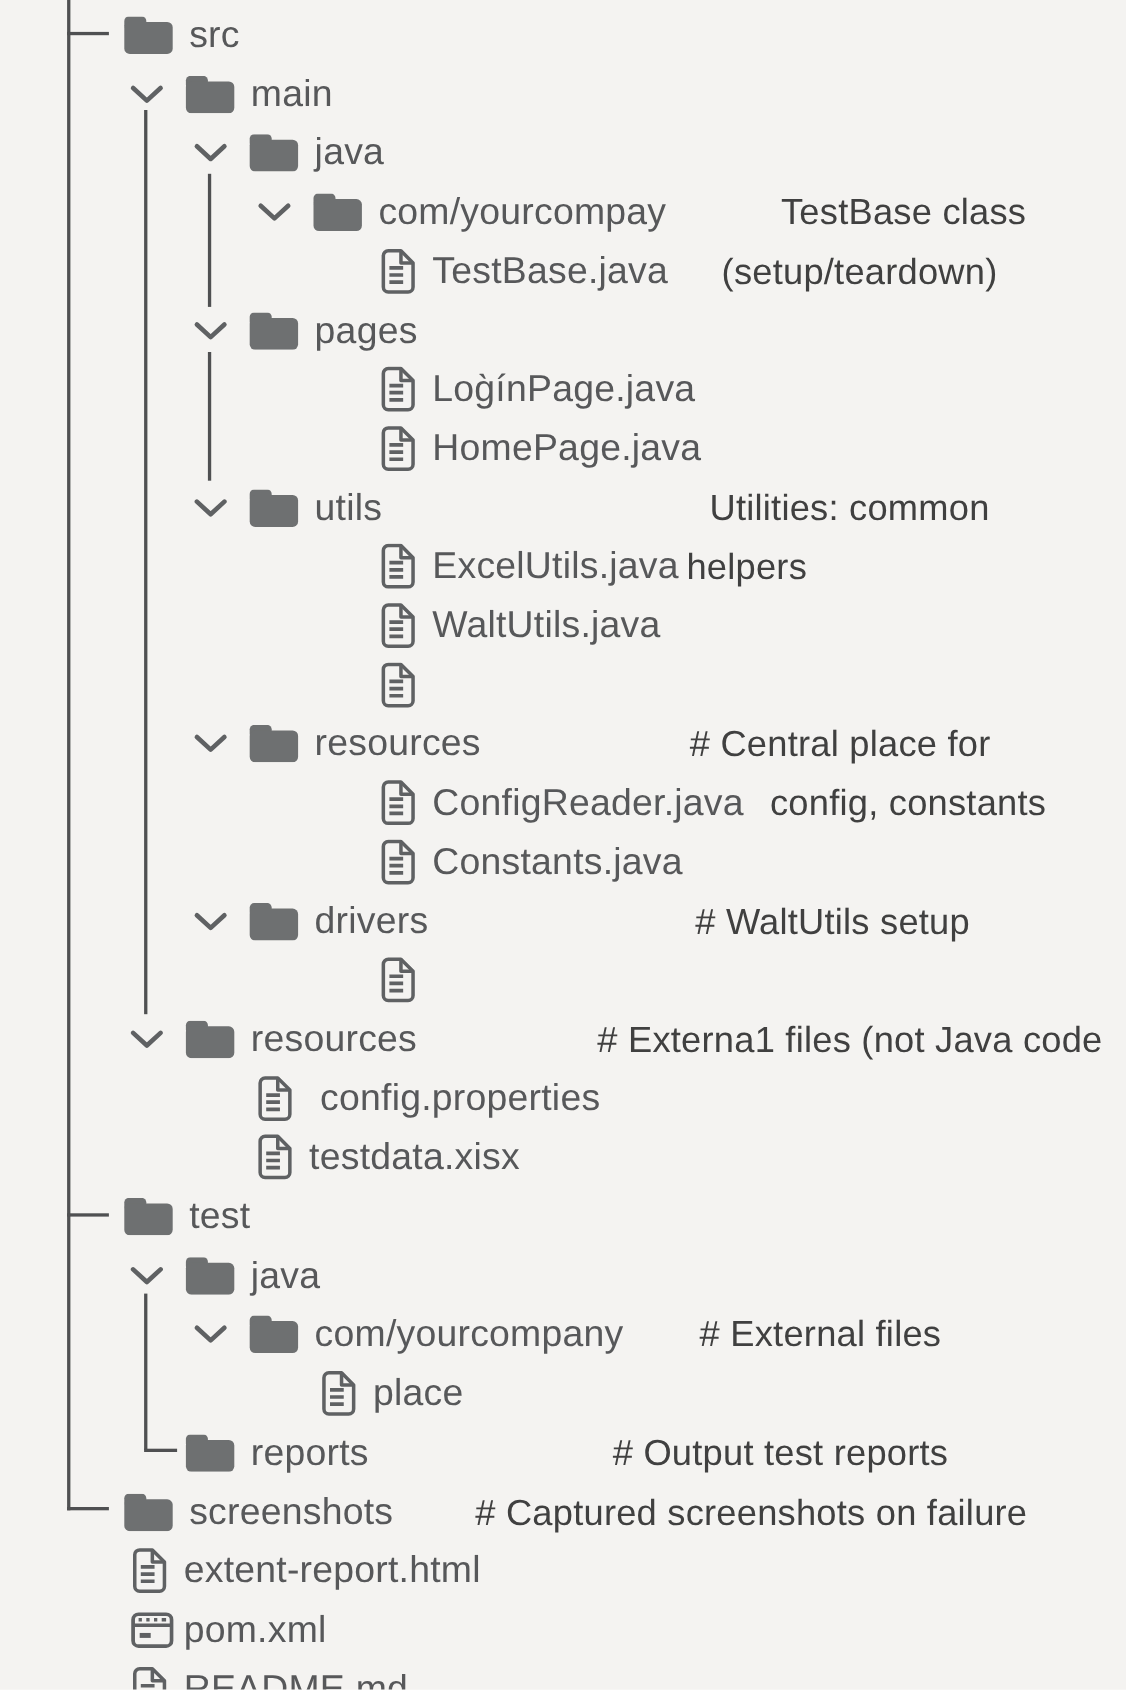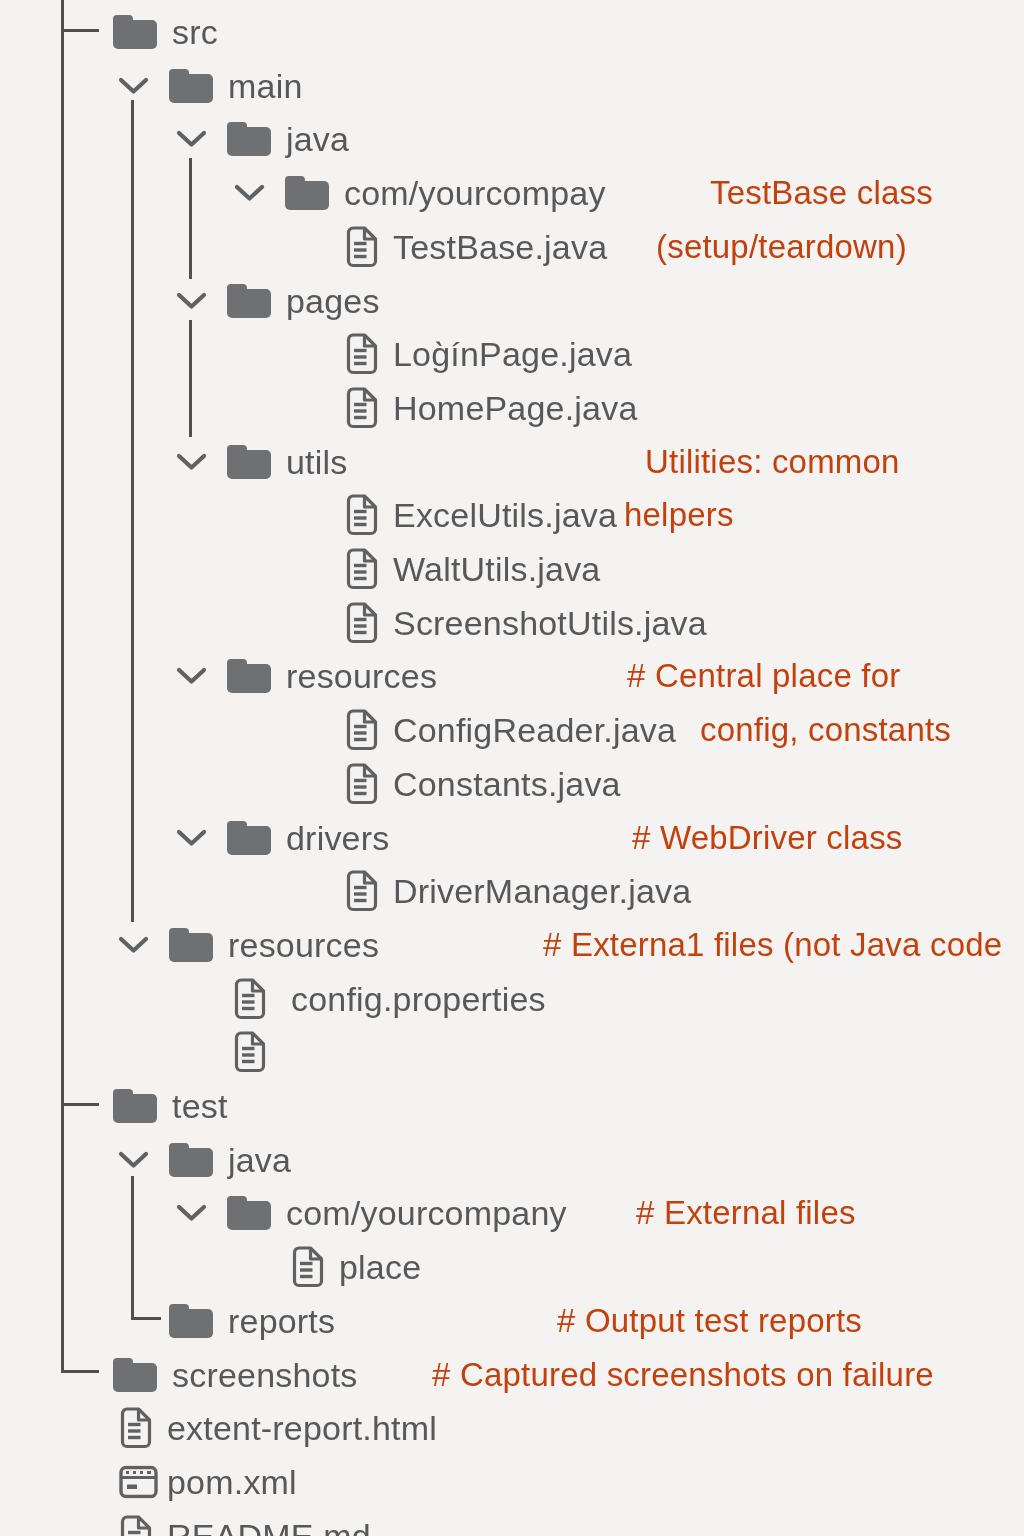--- a/index.html
+++ b/index.html
@@ -12,21 +12,21 @@
   }
   .tree-row{position:absolute;left:0;width:1024px;height:54px;}
   .tree-row .chev{position:absolute;top:50%;transform:translateY(-50%);line-height:0;}
   .tree-row .icn{position:absolute;top:50%;transform:translateY(-50%);line-height:0;}
   .tree-row .lbl{
     position:absolute;top:50%;transform:translateY(-50%);
     font-size:34px;color:#57585a;white-space:nowrap;letter-spacing:.2px;
   }
   .tree-row .ann{
     position:absolute;top:50%;transform:translateY(-50%);
-    font-size:33px;color:#c2410c;white-space:nowrap;letter-spacing:.2px;
+    font-size:33px;color:#404040;white-space:nowrap;letter-spacing:.2px;
   }
   .vline,.hline{position:absolute;background:#4f5052;}
   .vline{width:3px;}
   .hline{height:3px;}
 </style>
 </head>
 <body>
 
 <div class="stage" style="background: rgb(244, 243, 241);">
   <div id="connectors">
@@ -153,21 +153,20 @@
         <span class="lbl" style="left: 393px;">WaltUtils.java</span>
       </div>
       <div class="tree-row" style="top: 596px;">
         <span class="icn" style="left: 345px;"><svg width="33" height="42" viewBox="0 0 33 42">
     <path d="M8 2 H19.5 L30.5 13 V35 a4.5 4.5 0 0 1 -4.5 4.5 H8 a4.5 4.5 0 0 1 -4.5 -4.5 V6.5 A4.5 4.5 0 0 1 8 2 Z" fill="none" stroke="#5f6163" stroke-width="3.2" stroke-linejoin="round"></path>
     <path d="M19.5 2 V13 H30.5" fill="none" stroke="#5f6163" stroke-width="3.2" stroke-linejoin="round"></path>
     <line x1="9" y1="17.5" x2="21.5" y2="17.5" stroke="#5f6163" stroke-width="3.4"></line>
     <line x1="9" y1="24" x2="21.5" y2="24" stroke="#5f6163" stroke-width="3.4"></line>
     <line x1="9" y1="30.5" x2="21.5" y2="30.5" stroke="#5f6163" stroke-width="3.4"></line>
   </svg></span>
-        <span class="lbl" style="left: 393px;">ScreenshotUtils.java</span>
       </div>
       <div class="tree-row" style="top: 649px;">
         <span class="chev" style="left: 176px;"><svg width="31" height="20" viewBox="0 0 31 20">
     <polyline points="3,4 15.5,15.5 28,4" fill="none" stroke="#5f6163" stroke-width="4.2" stroke-linecap="round" stroke-linejoin="round"></polyline>
   </svg></span>
         <span class="icn" style="left: 226px;"><svg width="46" height="34" viewBox="0 0 46 34">
     <rect x="1" y="0" width="20" height="12" rx="4" fill="#6e7071"></rect>
     <rect x="1" y="5" width="44" height="29" rx="5" fill="#6e7071"></rect>
   </svg></span>
         <span class="lbl" style="left: 286px;">resources</span>
@@ -196,31 +195,30 @@
       </div>
       <div class="tree-row" style="top: 811px;">
         <span class="chev" style="left: 176px;"><svg width="31" height="20" viewBox="0 0 31 20">
     <polyline points="3,4 15.5,15.5 28,4" fill="none" stroke="#5f6163" stroke-width="4.2" stroke-linecap="round" stroke-linejoin="round"></polyline>
   </svg></span>
         <span class="icn" style="left: 226px;"><svg width="46" height="34" viewBox="0 0 46 34">
     <rect x="1" y="0" width="20" height="12" rx="4" fill="#6e7071"></rect>
     <rect x="1" y="5" width="44" height="29" rx="5" fill="#6e7071"></rect>
   </svg></span>
         <span class="lbl" style="left: 286px;">drivers</span>
-        <span class="ann" style="left: 632px;"># WebDriver class</span>
+        <span class="ann" style="left: 632px;"># WaltUtils setup</span>
       </div>
       <div class="tree-row" style="top: 864px;">
         <span class="icn" style="left: 345px;"><svg width="33" height="42" viewBox="0 0 33 42">
     <path d="M8 2 H19.5 L30.5 13 V35 a4.5 4.5 0 0 1 -4.5 4.5 H8 a4.5 4.5 0 0 1 -4.5 -4.5 V6.5 A4.5 4.5 0 0 1 8 2 Z" fill="none" stroke="#5f6163" stroke-width="3.2" stroke-linejoin="round"></path>
     <path d="M19.5 2 V13 H30.5" fill="none" stroke="#5f6163" stroke-width="3.2" stroke-linejoin="round"></path>
     <line x1="9" y1="17.5" x2="21.5" y2="17.5" stroke="#5f6163" stroke-width="3.4"></line>
     <line x1="9" y1="24" x2="21.5" y2="24" stroke="#5f6163" stroke-width="3.4"></line>
     <line x1="9" y1="30.5" x2="21.5" y2="30.5" stroke="#5f6163" stroke-width="3.4"></line>
   </svg></span>
-        <span class="lbl" style="left: 393px;">DriverManager.java</span>
       </div>
       <div class="tree-row" style="top: 918px;">
         <span class="chev" style="left: 118px;"><svg width="31" height="20" viewBox="0 0 31 20">
     <polyline points="3,4 15.5,15.5 28,4" fill="none" stroke="#5f6163" stroke-width="4.2" stroke-linecap="round" stroke-linejoin="round"></polyline>
   </svg></span>
         <span class="icn" style="left: 168px;"><svg width="46" height="34" viewBox="0 0 46 34">
     <rect x="1" y="0" width="20" height="12" rx="4" fill="#6e7071"></rect>
     <rect x="1" y="5" width="44" height="29" rx="5" fill="#6e7071"></rect>
   </svg></span>
         <span class="lbl" style="left: 228px;">resources</span>
@@ -237,20 +235,21 @@
         <span class="lbl" style="left: 291px;">config.properties</span>
       </div>
       <div class="tree-row" style="top: 1025px;">
         <span class="icn" style="left: 233px;"><svg width="33" height="42" viewBox="0 0 33 42">
     <path d="M8 2 H19.5 L30.5 13 V35 a4.5 4.5 0 0 1 -4.5 4.5 H8 a4.5 4.5 0 0 1 -4.5 -4.5 V6.5 A4.5 4.5 0 0 1 8 2 Z" fill="none" stroke="#5f6163" stroke-width="3.2" stroke-linejoin="round"></path>
     <path d="M19.5 2 V13 H30.5" fill="none" stroke="#5f6163" stroke-width="3.2" stroke-linejoin="round"></path>
     <line x1="9" y1="17.5" x2="21.5" y2="17.5" stroke="#5f6163" stroke-width="3.4"></line>
     <line x1="9" y1="24" x2="21.5" y2="24" stroke="#5f6163" stroke-width="3.4"></line>
     <line x1="9" y1="30.5" x2="21.5" y2="30.5" stroke="#5f6163" stroke-width="3.4"></line>
   </svg></span>
+        <span class="lbl" style="left: 281px;">testdata.xisx</span>
       </div>
       <div class="tree-row" style="top: 1079px; padding-left: 28px;">
         <span class="icn" style="left: 112px;"><svg width="46" height="34" viewBox="0 0 46 34">
     <rect x="1" y="0" width="20" height="12" rx="4" fill="#6e7071"></rect>
     <rect x="1" y="5" width="44" height="29" rx="5" fill="#6e7071"></rect>
   </svg></span>
         <span class="lbl" style="left: 172px;">test</span>
       </div>
       <div class="tree-row" style="top: 1133px;">
         <span class="chev" style="left: 118px;"><svg width="31" height="20" viewBox="0 0 31 20">

